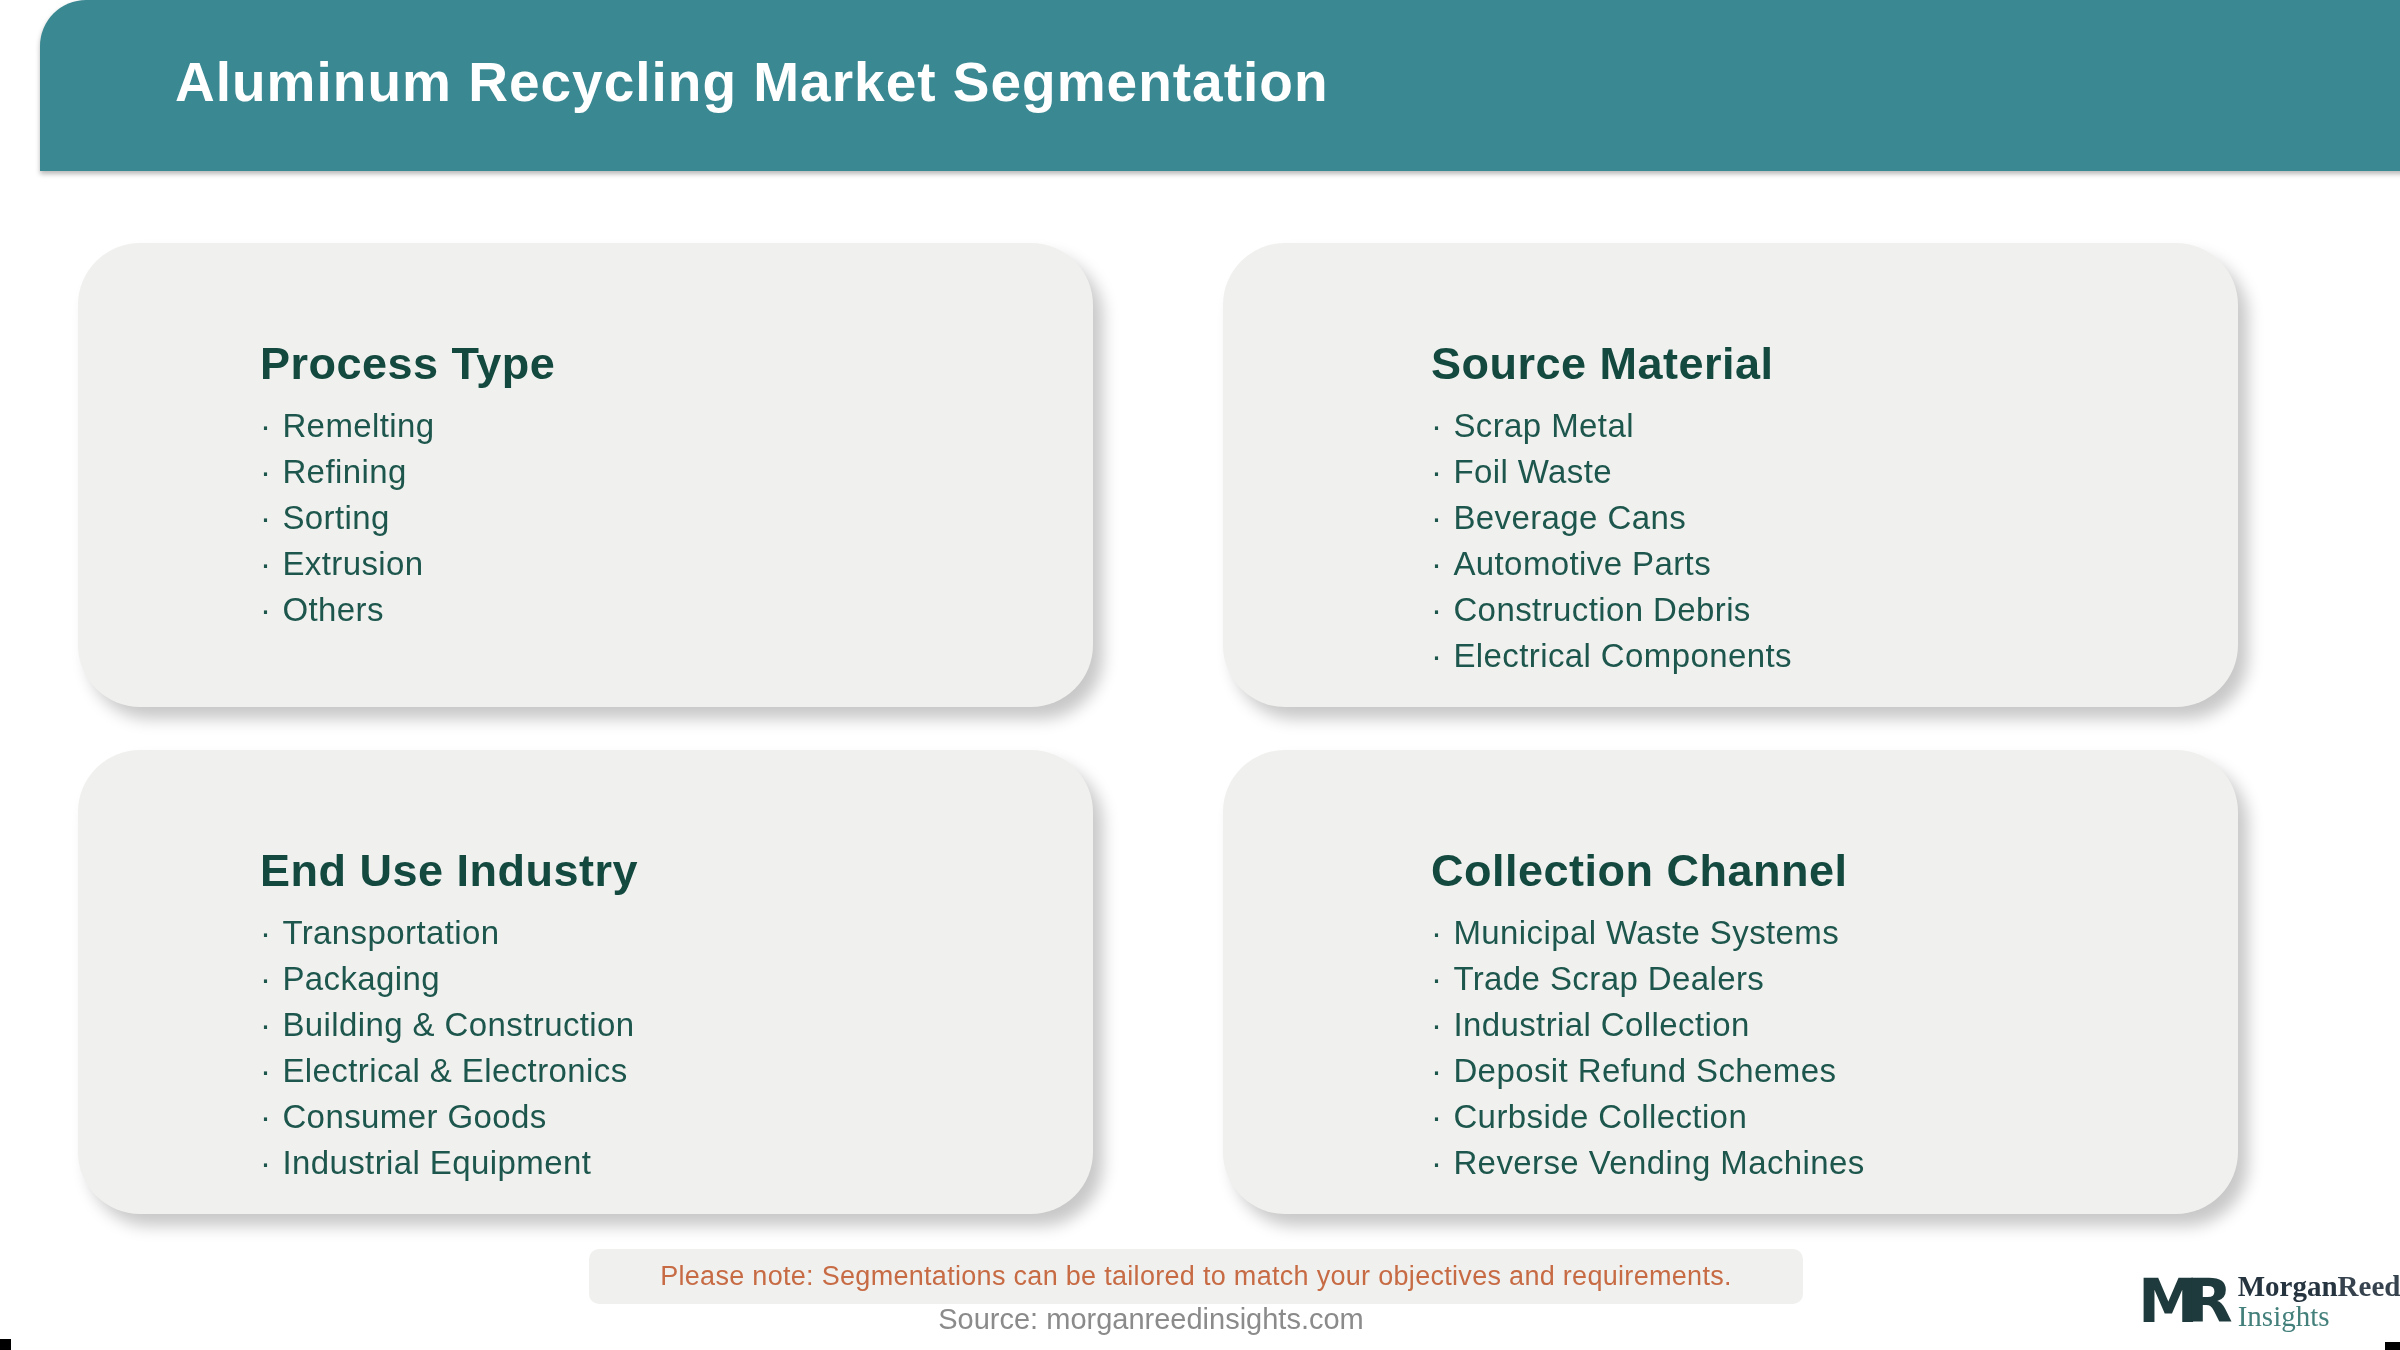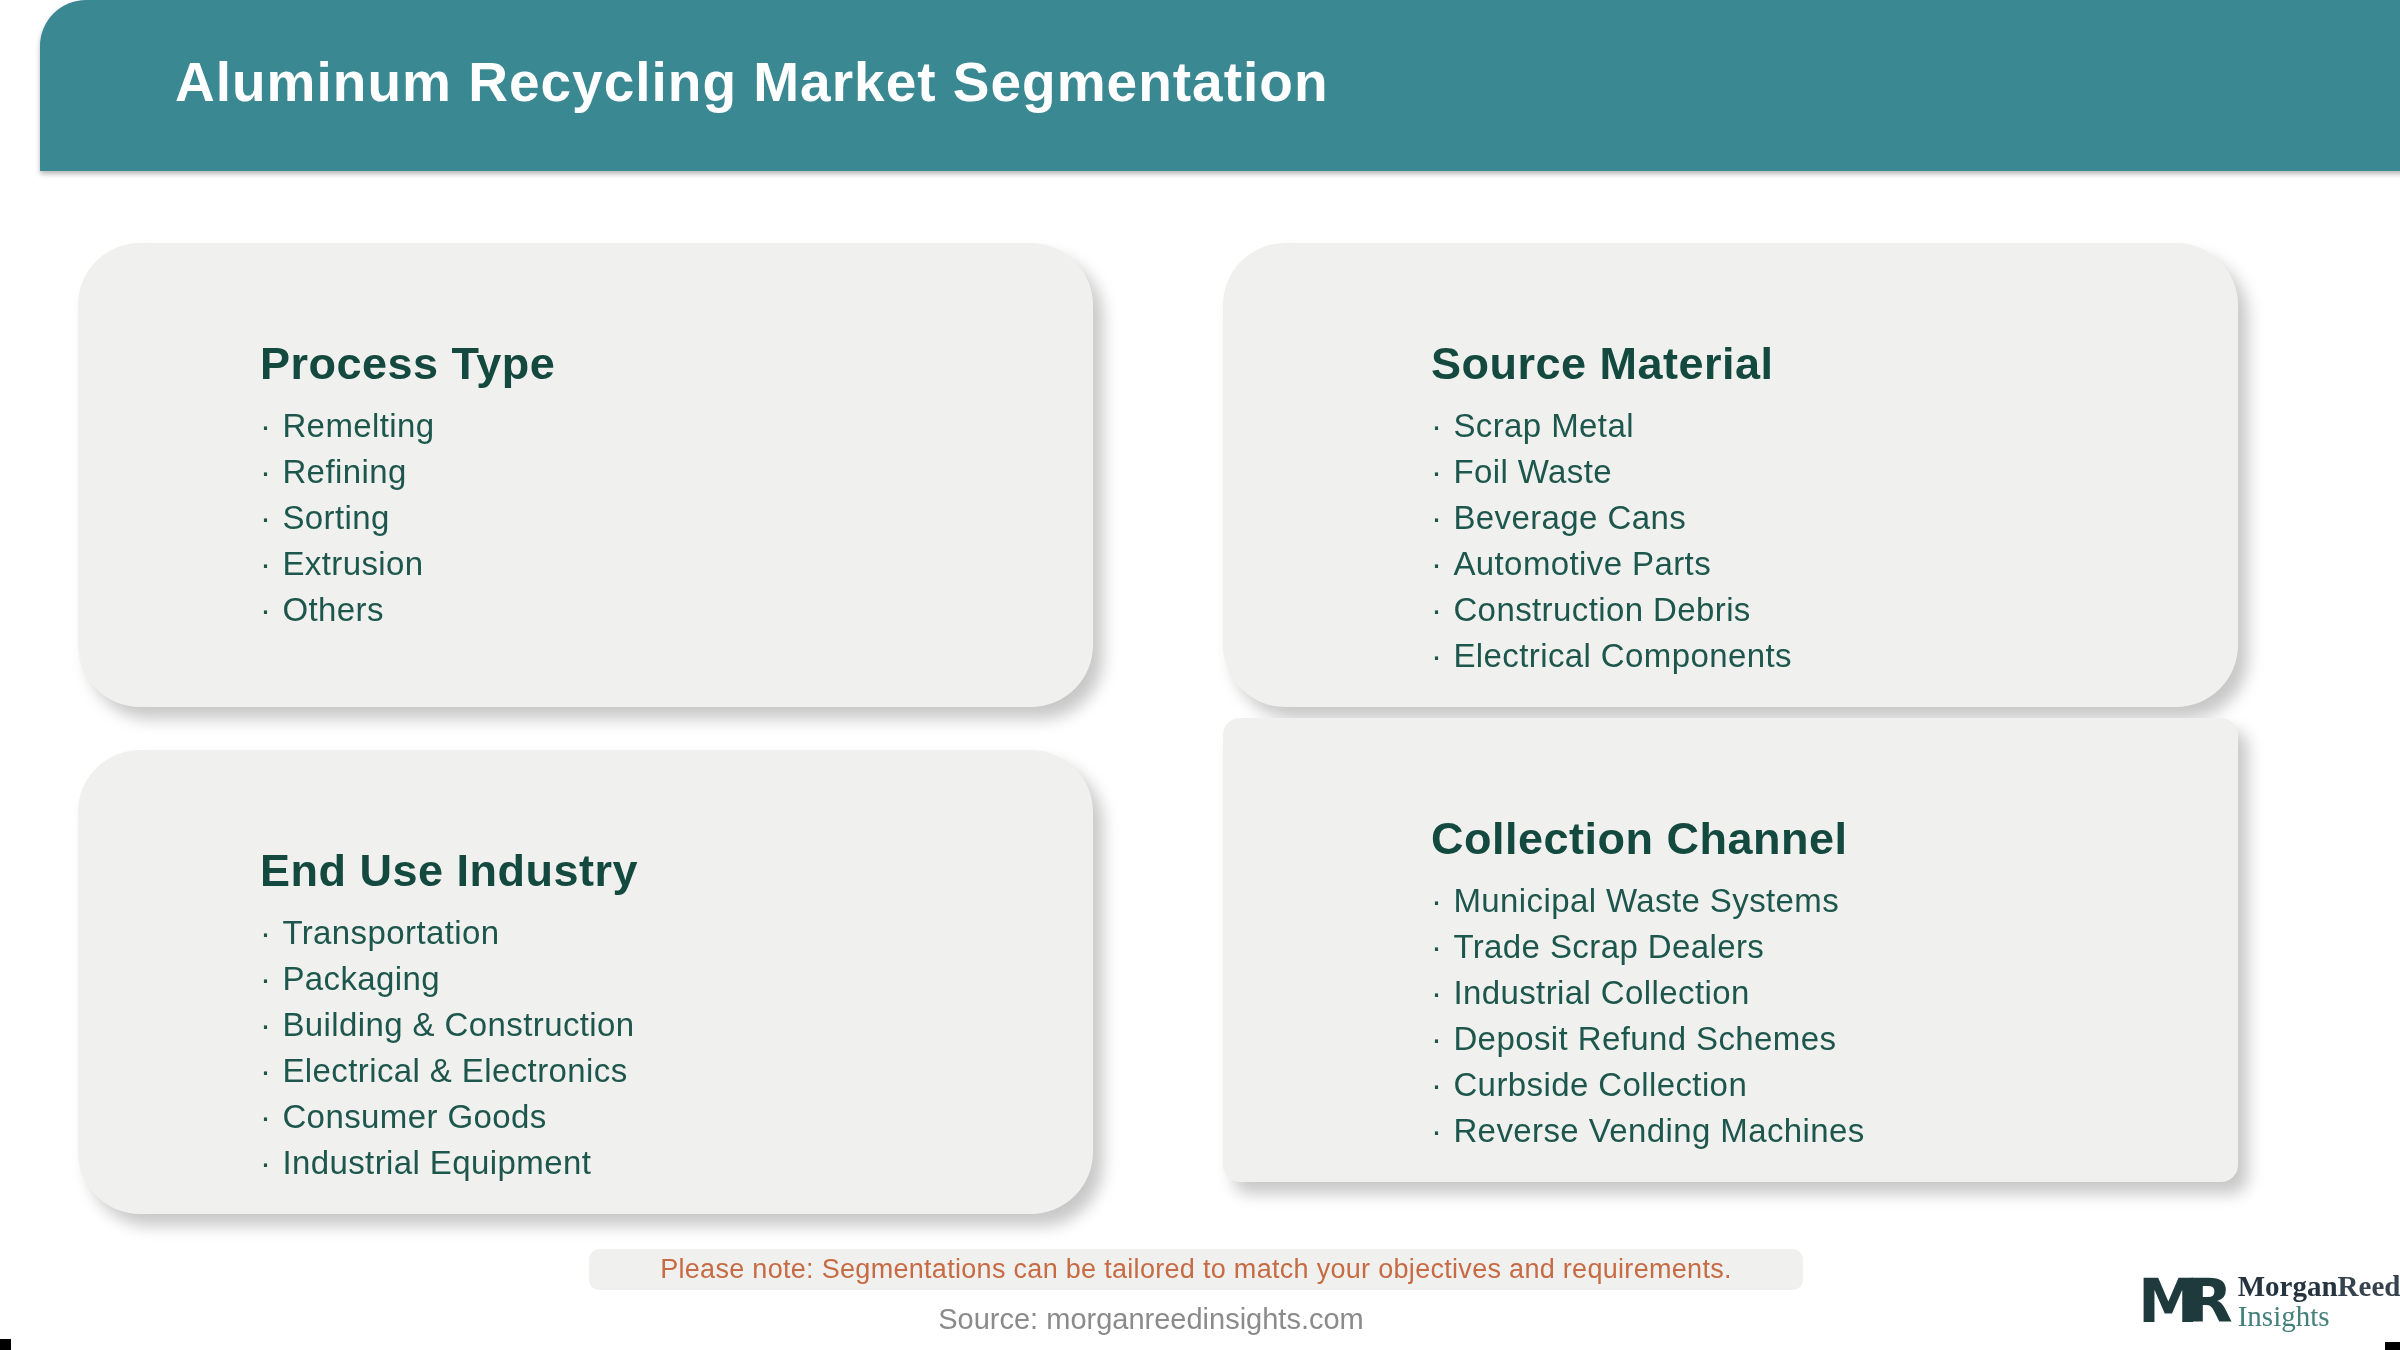--- a/index.html
+++ b/index.html
@@ -46,21 +46,21 @@
     height: 464px;
     background: #F0F0EE;
     border-radius: 62px;
     box-shadow: 10px 12px 16px rgba(0,0,0,0.22);
     box-sizing: border-box;
     padding-top: 95px;
   }
   .card.pos-tl { left: 78px;   top: 243px; }
   .card.pos-tr { left: 1223px; top: 243px; }
   .card.pos-bl { left: 78px;   top: 750px; }
-  .card.pos-br { left: 1223px; top: 718px; border-radius: 17px; }
+  .card.pos-br { left: 1223px; top: 750px; }
   .card.indent-left  { padding-left: 182px; }
   .card.indent-right { padding-left: 208px; }
 
   .card-title {
     margin: 0;
     font-size: 45px;
     font-weight: 700;
     letter-spacing: 0.5px;
     color: #13493F;
   }
@@ -78,21 +78,21 @@
   .card-list li::before {
     content: "\00B7";
     margin-right: 11px;
     color: #1D564C;
   }
 
   
   .note-bar {
     position: absolute;
     left: 589px; top: 1249px;
-    width: 1214px; height: 41px;
+    width: 1214px; height: 55px;
     background: #F0F0EE;
     border-radius: 10px;
     display: flex;
     align-items: center;
     justify-content: center;
   }
   .note-bar span {
     font-size: 27px;
     letter-spacing: 0.3px;
     color: #C76B44;

